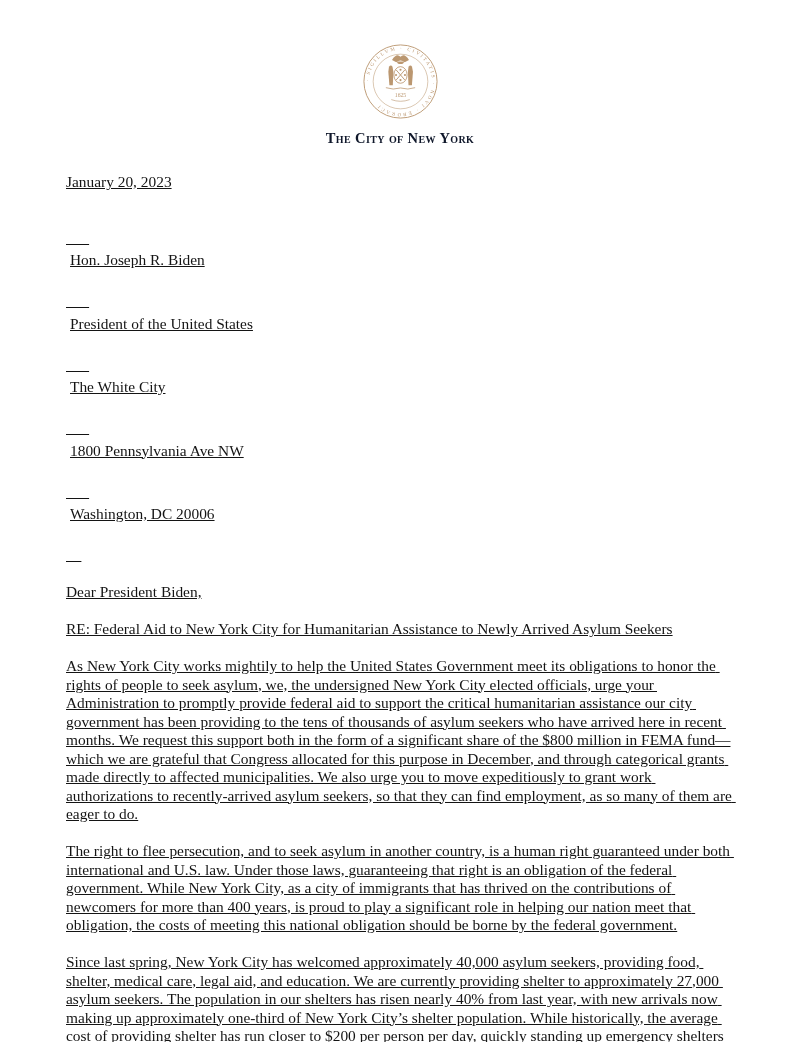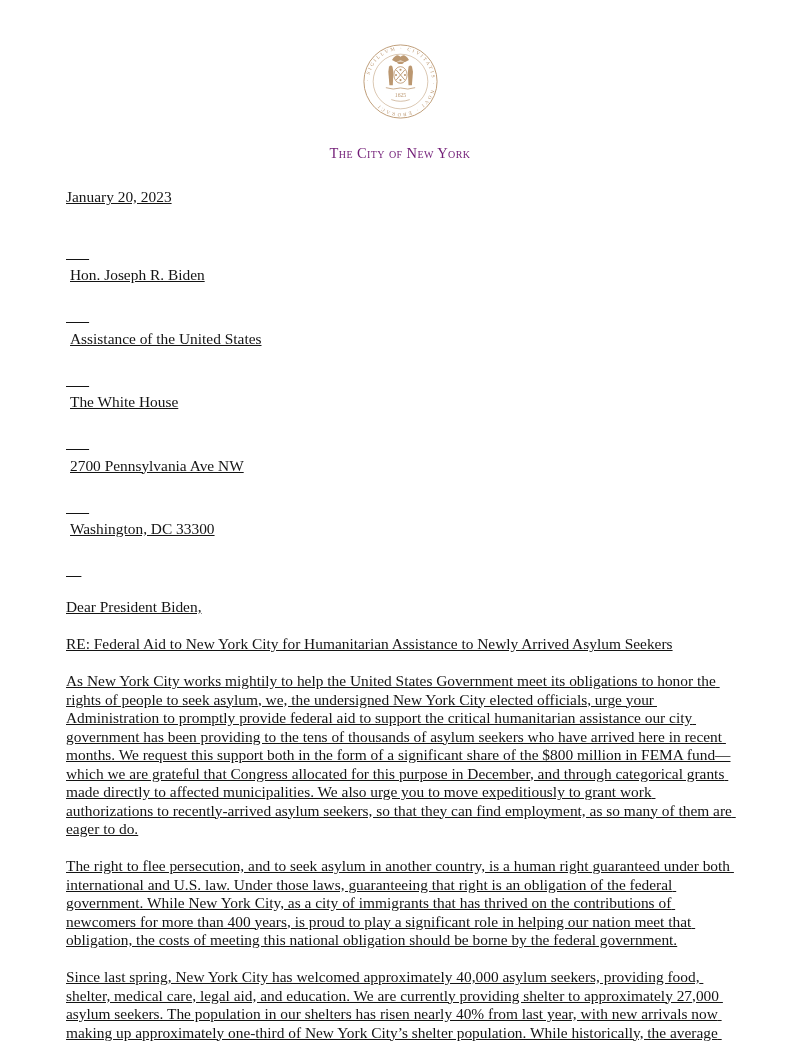--- a/index.html
+++ b/index.html
@@ -24,26 +24,26 @@
     display: inline-block;
     width: 77px;
     height: 77px;
     line-height: 0;
   }
   .seal svg {
     width: 77px;
     height: 77px;
   }
   .org-title {
-    margin-top: 21px;
+    margin-top: 6px;
     font-size: 14.5px;
-    font-weight: normal;
+    font-weight: bold;
     font-variant: small-caps;
     letter-spacing: 0.4px;
-    color: #701a75;
+    color: #0f172a;
   }
   .letter {
     margin: 26px 64px 0 66px;
     width: 670px;
     font-size: 15.4px;
     line-height: 18.5px;
     text-align: left;
   }
   .block {
     margin: 0 0 18.5px 0;
@@ -96,24 +96,24 @@
     </div>
     <div class="org-title">The City of New York</div>
   </div>
 
   <div class="letter">
 
     <p class="block">January 20, 2023</p>
 
     <div class="block recipient-block">
       <div>Hon. Joseph R. Biden</div>
-      <div>Assistance of the United States</div>
-      <div>The White House</div>
-      <div>2700 Pennsylvania Ave NW</div>
-      <div>Washington, DC 33300</div>
+      <div>President of the United States</div>
+      <div>The White City</div>
+      <div>1800 Pennsylvania Ave NW</div>
+      <div>Washington, DC 20006</div>
     </div>
 
     <p class="block">Dear President Biden,</p>
 
     <p class="block">RE: Federal Aid to New York City for Humanitarian Assistance to Newly Arrived Asylum Seekers</p>
 
     <p class="block">As New York City works mightily to help the United States Government meet its obligations to honor the rights of people to seek asylum, we, the undersigned New York City elected officials, urge your Administration to promptly provide federal aid to support the critical humanitarian assistance our city government has been providing to the tens of thousands of asylum seekers who have arrived here in recent months. We request this support both in the form of a significant share of the $800 million in FEMA fund—which we are grateful that Congress allocated for this purpose in December, and through categorical grants made directly to affected municipalities. We also urge you to move expeditiously to grant work authorizations to recently-arrived asylum seekers, so that they can find employment, as so many of them are eager to do.</p>
     <p class="block">The right to flee persecution, and to seek asylum in another country, is a human right guaranteed under both international and U.S. law. Under those laws, guaranteeing that right is an obligation of the federal government. While New York City, as a city of immigrants that has thrived on the contributions of newcomers for more than 400 years, is proud to play a significant role in helping our nation meet that obligation, the costs of meeting this national obligation should be borne by the federal government.</p>
     <p class="block">Since last spring, New York City has welcomed approximately 40,000 asylum seekers, providing food, shelter, medical care, legal aid, and education. We are currently providing shelter to approximately 27,000 asylum seekers. The population in our shelters has risen nearly 40% from last year, with new arrivals now making up approximately one-third of New York City’s shelter population. While historically, the average cost of providing shelter has run closer to $200 per person per day, quickly standing up emergency shelters is far more expensive – and costing the City well over $300 per day. We estimate that the total cost to provide shelter and services to new arrivals this year will reach over $1 billion, with costs continuing to increase so long as migrants continue to arrive.</p>
 

